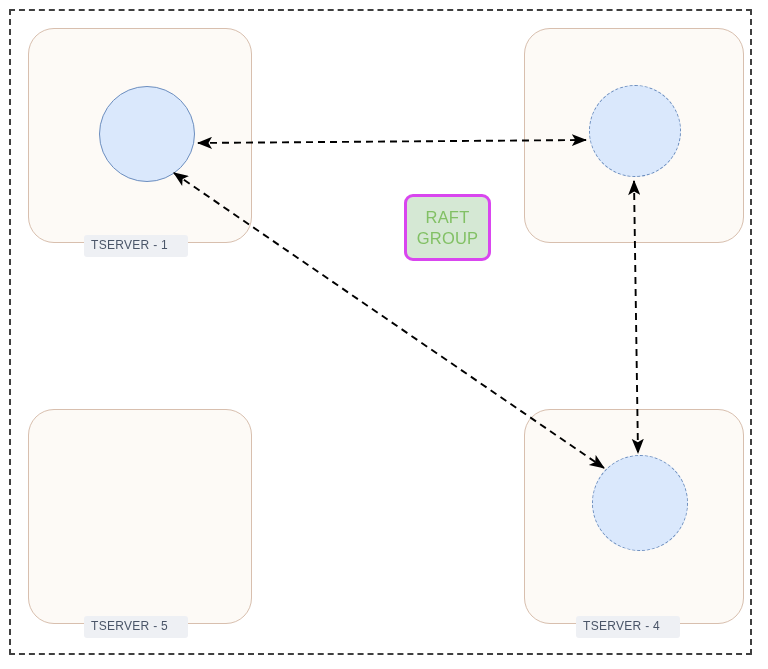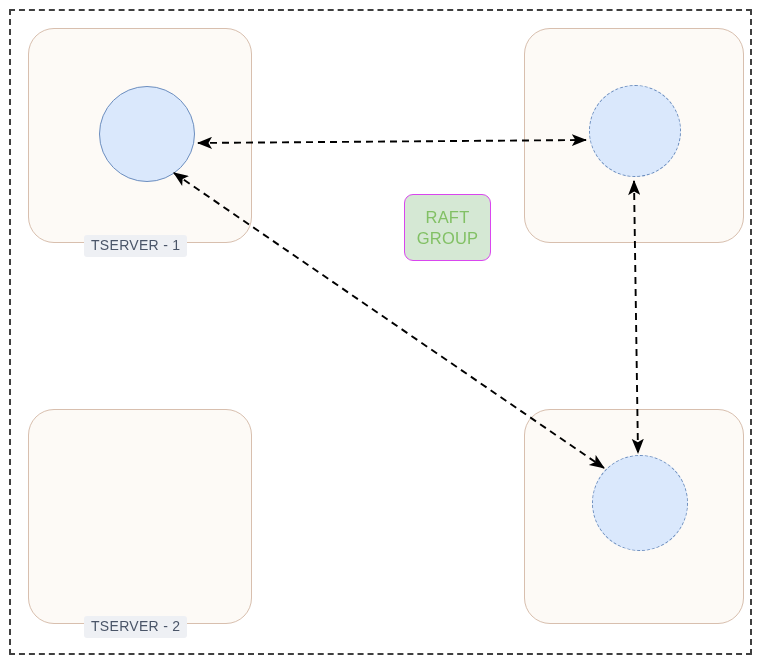--- a/index.html
+++ b/index.html
@@ -52,36 +52,36 @@
   .node-circle.leader {
     border: 1.7px solid #6c8ebf;
   }
   .node-circle.follower {
     border: 1.7px dashed #6c8ebf;
   }
   .tserver-label {
     position: absolute;
     background: #eef0f4;
     color: #4a5568;
-    font-size: 14px;
+    font-size: 12px;
     letter-spacing: 0.3px;
-    padding: 3px 7px 4px 7px;
+    padding: 3px 20px 4px 7px;
     border-radius: 3px;
     white-space: nowrap;
     line-height: 15px;
   }
   .raft-group-box {
     position: absolute;
     left: 404px;
     top: 194px;
     width: 87px;
     height: 67px;
     box-sizing: border-box;
     background: #d5e8d4;
-    border: 1px solid #d946ef;
+    border: 3px solid #d946ef;
     border-radius: 9px;
     display: flex;
     flex-direction: column;
     align-items: center;
     justify-content: center;
   }
   .raft-group-line {
     color: #82c065;
     font-size: 16.5px;
     line-height: 21px;
@@ -122,22 +122,23 @@
 
     <line x1="198" y1="143" x2="586" y2="140" stroke="#000000" stroke-width="1.9" stroke-dasharray="7 5" marker-start="url(#arrow-start)" marker-end="url(#arrow-end)"></line>
 
     <line x1="634" y1="181" x2="638" y2="453" stroke="#000000" stroke-width="1.9" stroke-dasharray="7 5" marker-start="url(#arrow-start)" marker-end="url(#arrow-end)"></line>
 
     <line x1="174" y1="173" x2="604" y2="468" stroke="#000000" stroke-width="1.9" stroke-dasharray="7 5" marker-start="url(#arrow-start)" marker-end="url(#arrow-end)"></line>
   </svg>
 
   <div class="tserver-label" style="left:84px; top:235px;">TSERVER - 1</div>
 
-  <div class="tserver-label" style="left:84px; top:616px;">TSERVER - 2</div>
+  <div class="tserver-label" style="left:84px; top:616px;">TSERVER - 5</div>
 
 
+  <div class="tserver-label" style="left:576px; top:616px;">TSERVER - 4</div>
 
   <div class="raft-group-box">
     <div class="raft-group-line">RAFT</div>
     <div class="raft-group-line">GROUP</div>
   </div>
 
 </div>
 
 </body></html>

